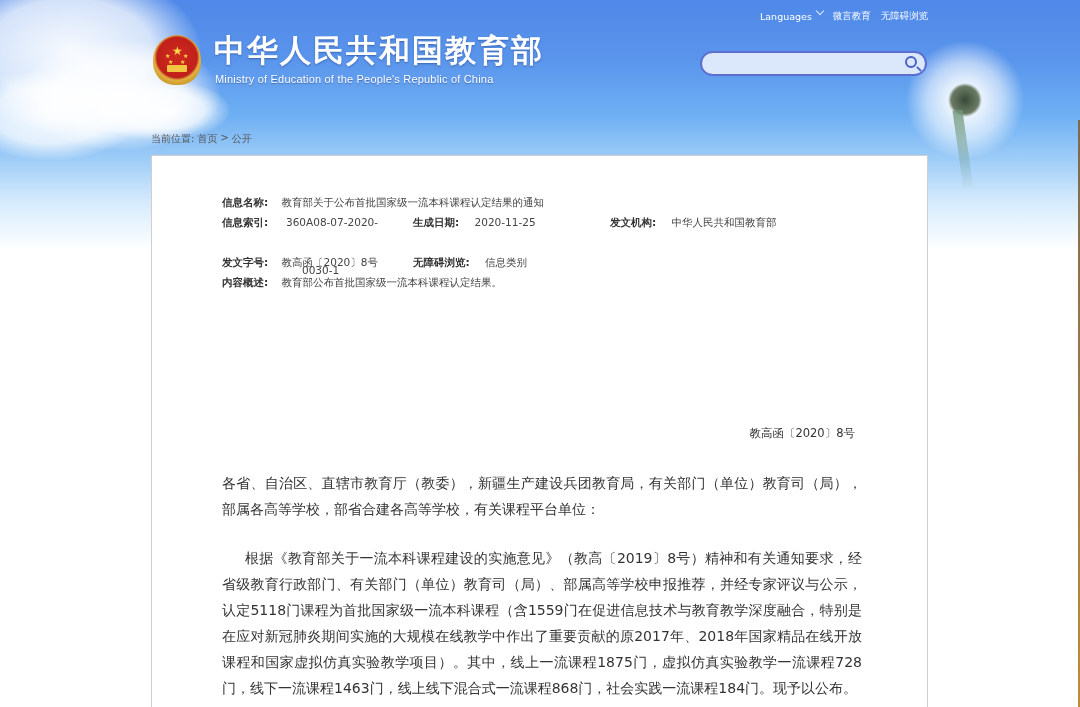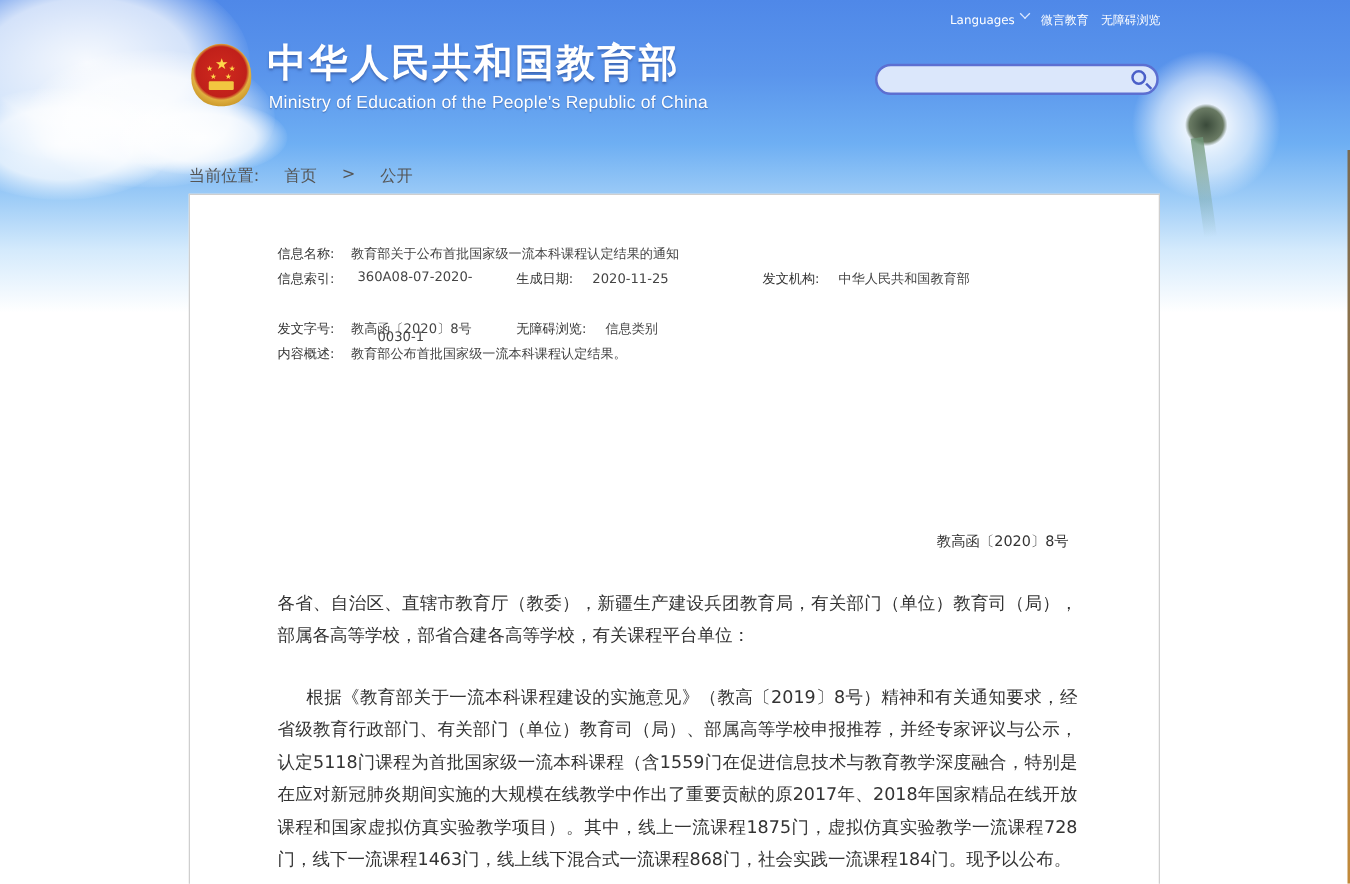--- a/index.html
+++ b/index.html
@@ -49,21 +49,21 @@
   .emblem .gate { position: absolute; left: 14px; top: 30px; width: 20px; height: 7px; background: #f2c640; border-radius: 1px; }
 
   .site-title {
     position: absolute; left: 214px; top: 30px;
     font-size: 31px; font-weight: bold; color: #ffffff; letter-spacing: 2px;
     text-shadow: 0 1px 2px rgba(40,70,140,0.6);
     font-family: "DejaVu Sans", sans-serif;
   }
   .site-subtitle {
     position: absolute; left: 215px; top: 73px;
-    font-size: 14px; color: #ffffff; letter-spacing: 0.2px;
+    font-size: 11px; color: #ffffff; letter-spacing: 0.2px;
     text-shadow: 0 1px 1px rgba(40,70,140,0.6);
     font-family: "Liberation Sans", sans-serif;
   }
 
   .search {
     position: absolute; left: 700px; top: 51px; width: 227px; height: 25px;
     border: 2px solid #5c6fd1; border-radius: 13px; background: #dbe7fb;
   }
   .search input {
     position: absolute; left: 8px; top: 2px; width: 190px; height: 17px;
@@ -73,32 +73,32 @@
     position: absolute; right: 8px; top: 3px; width: 12px; height: 12px;
     border: 2px solid #4a5fc8; border-radius: 50%;
   }
   .search .mag::after {
     content: ""; position: absolute; left: 9px; top: 10px; width: 6px; height: 2px;
     background: #4a5fc8; transform: rotate(45deg);
   }
 
   .breadcrumb {
     position: absolute; left: 151px; top: 132px;
-    font-size: 13px; color: #555; display: flex; gap: 20px;
+    font-size: 10px; color: #555; display: flex; gap: 3px;
   }
   .breadcrumb a { color: #555; text-decoration: none; }
 
   .card {
     position: absolute; left: 151px; top: 155px; width: 777px; height: 560px;
     background: #ffffff; border: 1px solid #cfcfcf; border-bottom: none;
   }
 
   .meta { position: absolute; left: 70px; top: 40px; font-size: 10.5px; color: #333; }
   .meta-row { position: absolute; white-space: nowrap; }
-  .meta-label { font-weight: normal; color: #333; }
+  .meta-label { font-weight: bold; color: #333; }
   .meta-val { color: #444; }
 
   .doc-title {
     position: absolute; left: 0; width: 777px; top: 186px; text-align: center;
     font-size: 14px; font-weight: bold; color: #333; line-height: 22px;
   }
   .doc-no {
     position: absolute; right: 72px; top: 270px; font-size: 11.5px; color: #333;
   }
   .para {

